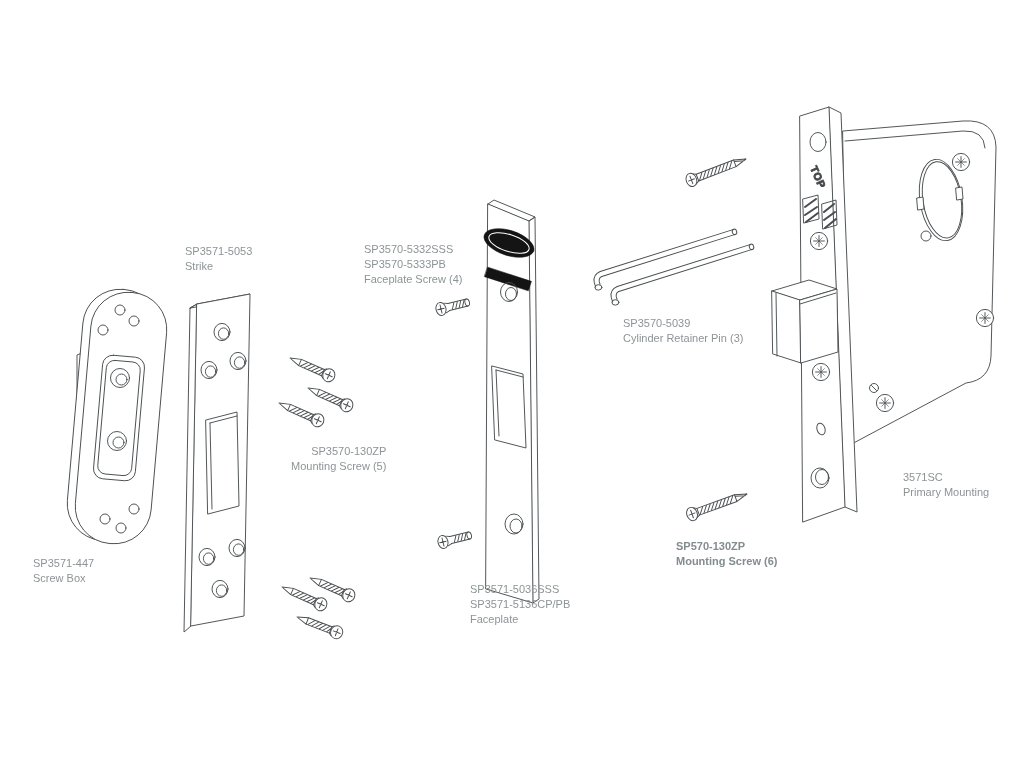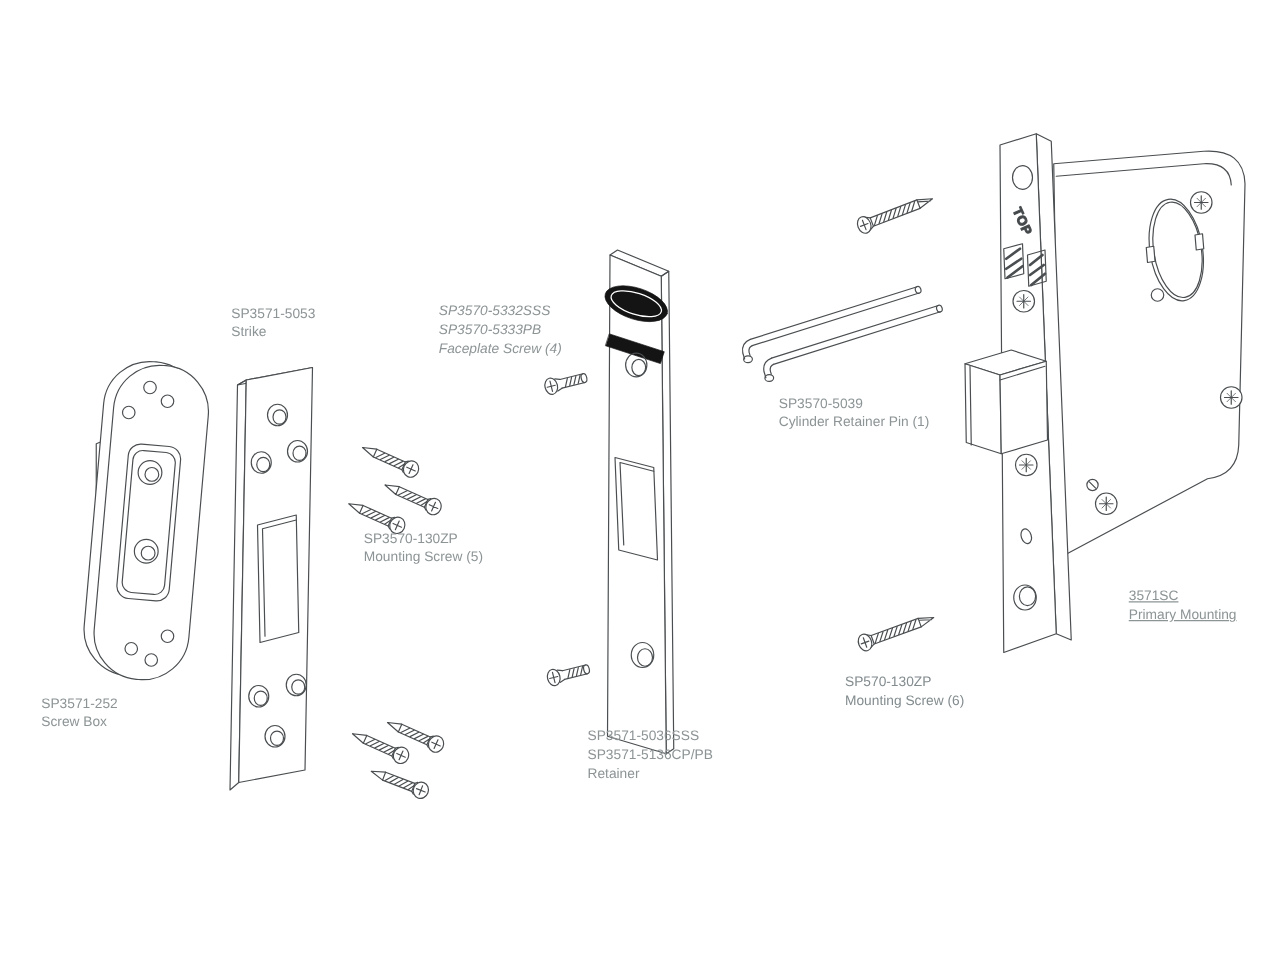--- a/index.html
+++ b/index.html
@@ -14,26 +14,26 @@
   .sw { stroke:var(--line,#4a4e50); fill:var(--background,#fff); stroke-width:.95; stroke-linecap:round; stroke-linejoin:round; }
   .dk { fill:var(--logo-fill,#141414); stroke:var(--logo-fill,#141414); stroke-width:.5; }
   .wln { stroke:#ffffff; fill:none; stroke-width:1; }
   .hatch { stroke:var(--line,#4a4e50); stroke-width:2.1; fill:none; }
   .top-mark { fill:#3c4042; font:700 10.5px "Liberation Sans",sans-serif; letter-spacing:.6px; }
   
   .lbl { position:absolute; font:11px/15px "Liberation Sans",sans-serif;
          color:var(--label-text,#8d9496); white-space:nowrap; }
   #lbl-strike-box       { left:33px;  top:556px; }
   #lbl-strike           { left:185px; top:244px; }
-  #lbl-faceplate-screw  { left:351px; top:242px;font-style:italic; }
-  #lbl-mounting-screw-6 { left:291px; top:424px; }
+  #lbl-faceplate-screw  { left:364px; top:242px; }
+  #lbl-mounting-screw-6 { left:291px; top:444px;text-align:right; }
   #lbl-cylinder-pin     { left:623px; top:316px; }
   #lbl-faceplate        { left:470px; top:582px; }
-  #lbl-mounting-screw-2 { left:676px; top:539px; font-weight:400; color:#838c8f; }
-  #lbl-primary-deadbolt { left:903px; top:470px;text-decoration:underline; }
+  #lbl-mounting-screw-2 { left:676px; top:539px; font-weight:700; color:#838c8f; }
+  #lbl-primary-deadbolt { left:903px; top:470px; }
 </style>
 </head>
 <body>
 
 <div class="stage">
 
   <svg class="art" width="1024" height="768" viewBox="0 0 1024 768">
     <defs>
 
       <g id="scr-s">
@@ -212,44 +212,44 @@
       </g>
       <use href="#ph" transform="translate(821,372)"></use>
       <ellipse cx="821" cy="429" rx="4" ry="6" transform="rotate(-18 821 429)"></ellipse>
       <ellipse cx="820" cy="478" rx="9" ry="10"></ellipse>
       <ellipse cx="822" cy="477" rx="6.5" ry="7.5"></ellipse>
     </g>
   </svg>
 
   <div>
     <div class="lbl" id="lbl-strike-box">
-      <div>SP3571-252</div>
+      <div>SP3571-447</div>
       <div>Screw Box</div>
     </div>
     <div class="lbl" id="lbl-strike">
       <div>SP3571-5053</div>
       <div>Strike</div>
     </div>
     <div class="lbl" id="lbl-faceplate-screw">
       <div>SP3570-5332SSS</div>
       <div>SP3570-5333PB</div>
       <div>Faceplate Screw (4)</div>
     </div>
     <div class="lbl" id="lbl-mounting-screw-6">
       <div>SP3570-130ZP</div>
       <div>Mounting Screw (5)</div>
     </div>
     <div class="lbl" id="lbl-cylinder-pin">
       <div>SP3570-5039</div>
-      <div>Cylinder Retainer Pin (1)</div>
+      <div>Cylinder Retainer Pin (3)</div>
     </div>
     <div class="lbl" id="lbl-faceplate">
       <div>SP3571-5036SSS</div>
       <div>SP3571-5136CP/PB</div>
-      <div>Retainer</div>
+      <div>Faceplate</div>
     </div>
     <div class="lbl" id="lbl-mounting-screw-2">
       <div>SP570-130ZP</div>
       <div>Mounting Screw (6)</div>
     </div>
     <div class="lbl" id="lbl-primary-deadbolt">
       <div>3571SC</div>
       <div>Primary Mounting</div>
     </div>
   </div>

